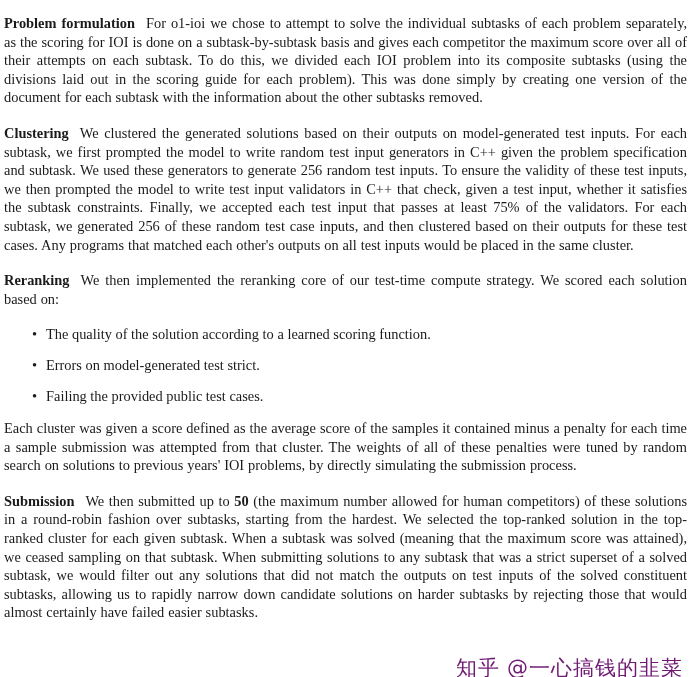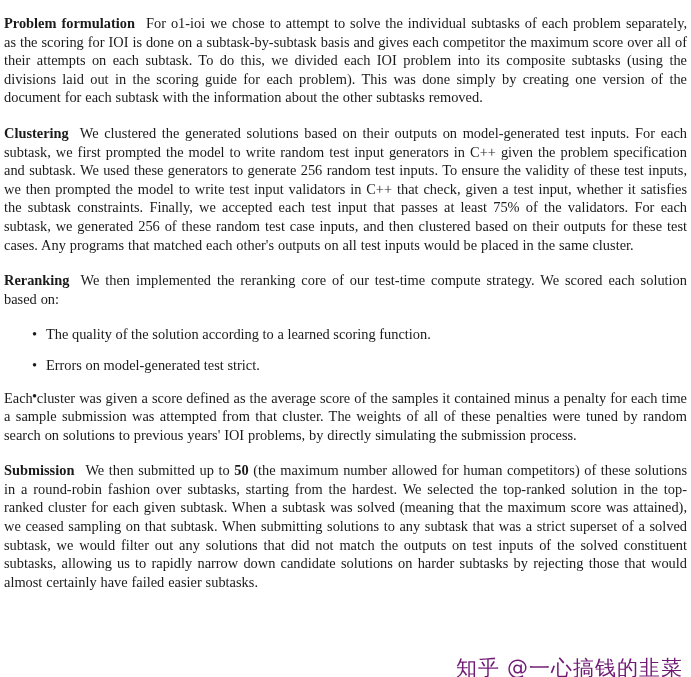--- a/index.html
+++ b/index.html
@@ -118,20 +118,21 @@
       <li>
         <span class="bullet-dot">•</span>
         <span>The quality of the solution according to a learned scoring function.</span>
       </li>
       <li>
         <span class="bullet-dot">•</span>
         <span>Errors on model-generated test strict.</span>
       </li>
       <li>
         <span class="bullet-dot">•</span>
+        <span>Failing the provided public test cases.</span>
       </li>
     </ul>
 
     <p class="para after-list">Each cluster was given a score defined as the average score of the samples it contained minus a penalty for each time a sample submission was attempted from that cluster. The weights of all of these penalties were tuned by random search on solutions to previous years' IOI problems, by directly simulating the submission process.</p>
 
     <p class="para">
       <span class="runin">Submission</span><span class="gap"></span><span>We then submitted up to </span><span class="runin">50</span><span> (the maximum number allowed for human competitors) of these solutions in a round-robin fashion over subtasks, starting from the hardest. We selected the top-ranked solution in the top-ranked cluster for each given subtask. When a subtask was solved (meaning that the maximum score was attained), we ceased sampling on that subtask. When submitting solutions to any subtask that was a strict superset of a solved subtask, we would filter out any solutions that did not match the outputs on test inputs of the solved constituent subtasks, allowing us to rapidly narrow down candidate solutions on harder subtasks by rejecting those that would almost certainly have failed easier subtasks.</span>
     </p>
 
   </div>

